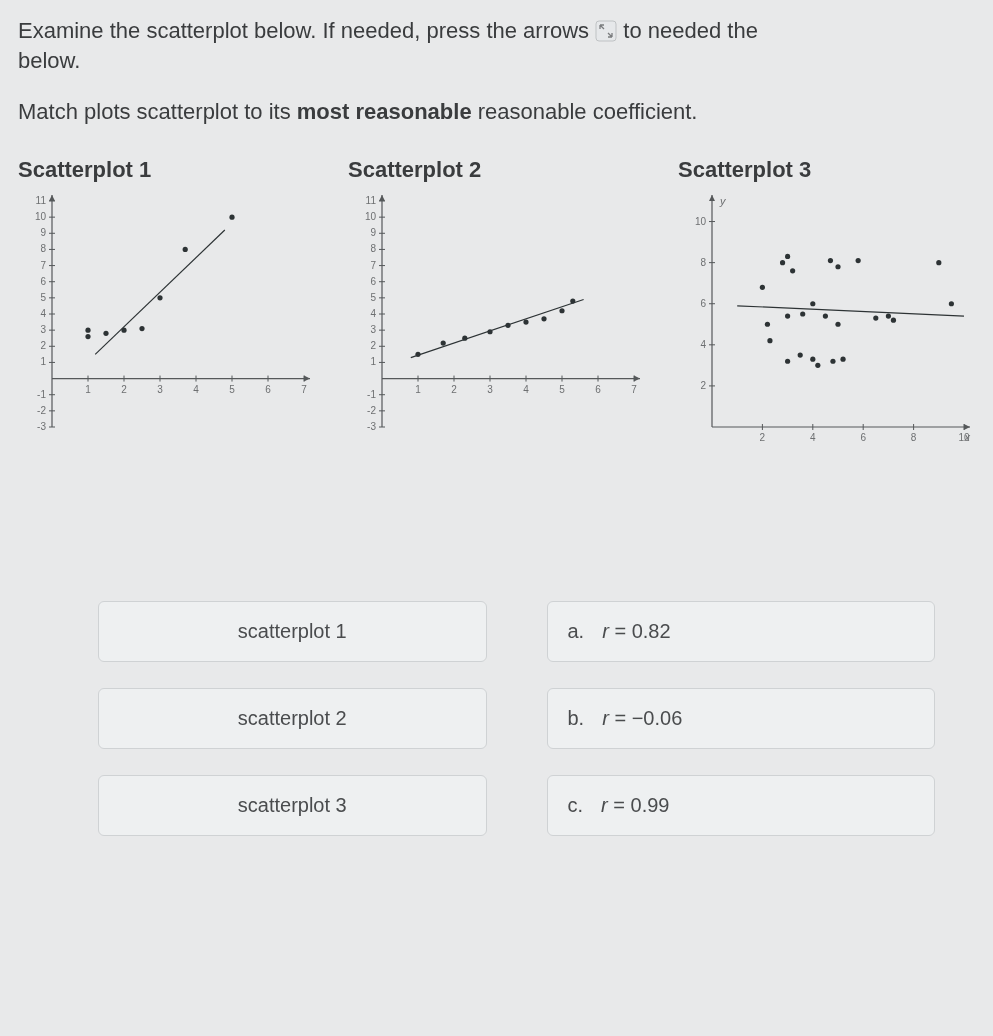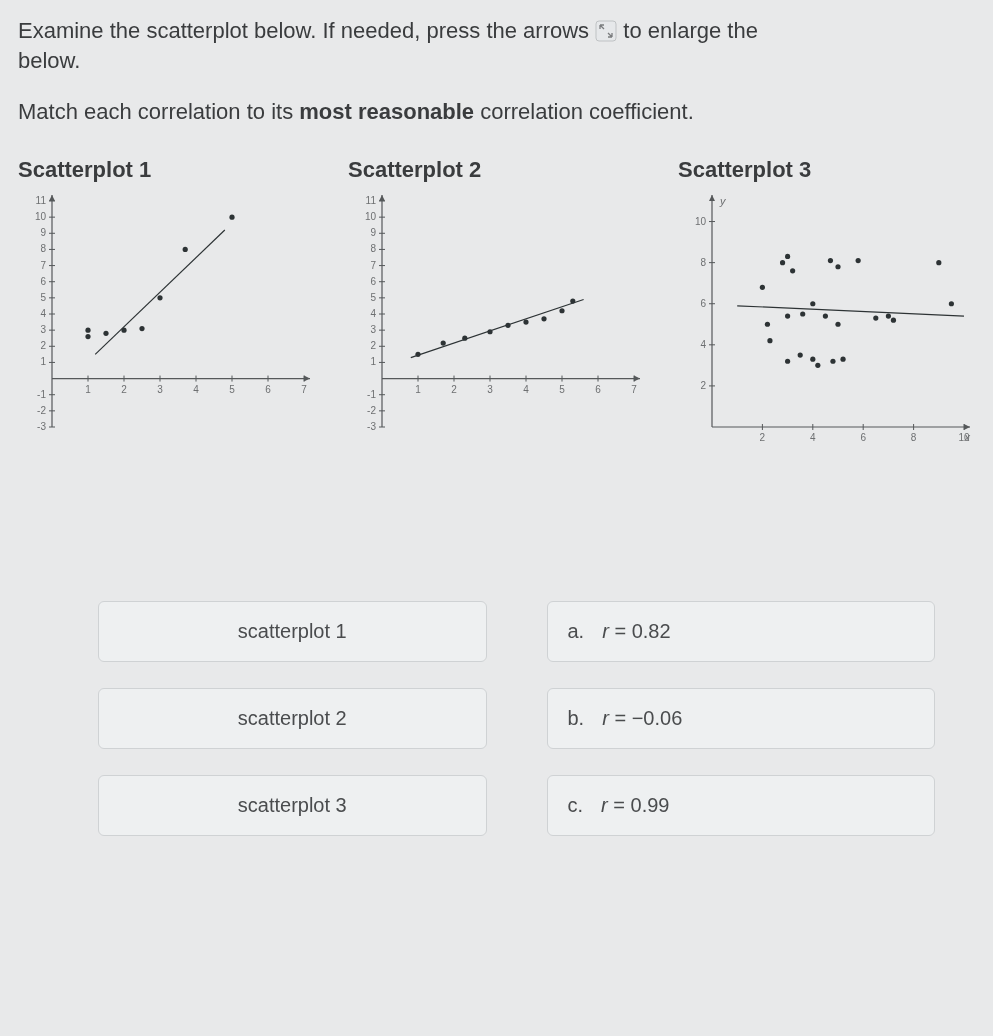--- a/index.html
+++ b/index.html
@@ -60,27 +60,27 @@
 
 <div class="question-text">
   <span>Examine the scatterplot below. If needed, press the arrows </span>
   <span class="arrows-icon">
     <svg width="22" height="22" viewBox="0 0 22 22">
       <rect x="1" y="1" width="20" height="20" rx="3" fill="#e6e8ea" stroke="#bfc2c4"></rect>
       <path d="M5 5 L9 5 M5 5 L5 9 M5 5 L9 9" stroke="#7a7c7e" stroke-width="1.3" fill="none"></path>
       <path d="M17 17 L13 17 M17 17 L17 13 M17 17 L13 13" stroke="#7a7c7e" stroke-width="1.3" fill="none"></path>
     </svg>
   </span>
-  <span> to enlarge the</span>
+  <span> to needed the</span>
   <br>
   <span>below.</span>
 </div>
 
 <div class="instruction">
-  <span>Match each correlation to its </span><span class="bold">most reasonable</span><span> correlation coefficient.</span>
+  <span>Match plots scatterplot to its </span><span class="bold">most reasonable</span><span> reasonable coefficient.</span>
 </div>
 
 <div class="plots-row">
 
   <div class="plot-col">
     <div class="plot-title">Scatterplot 1</div>
     <div class="plot-frame">
       <svg viewBox="0 0 300 260">
           <line class="axis-line" x1="34" y1="187.57142857142858" x2="292" y2="187.57142857142858"></line>
           <polygon class="arrowhead" points="292,187.57142857142858 286,184.57142857142858 286,190.57142857142858"></polygon>

